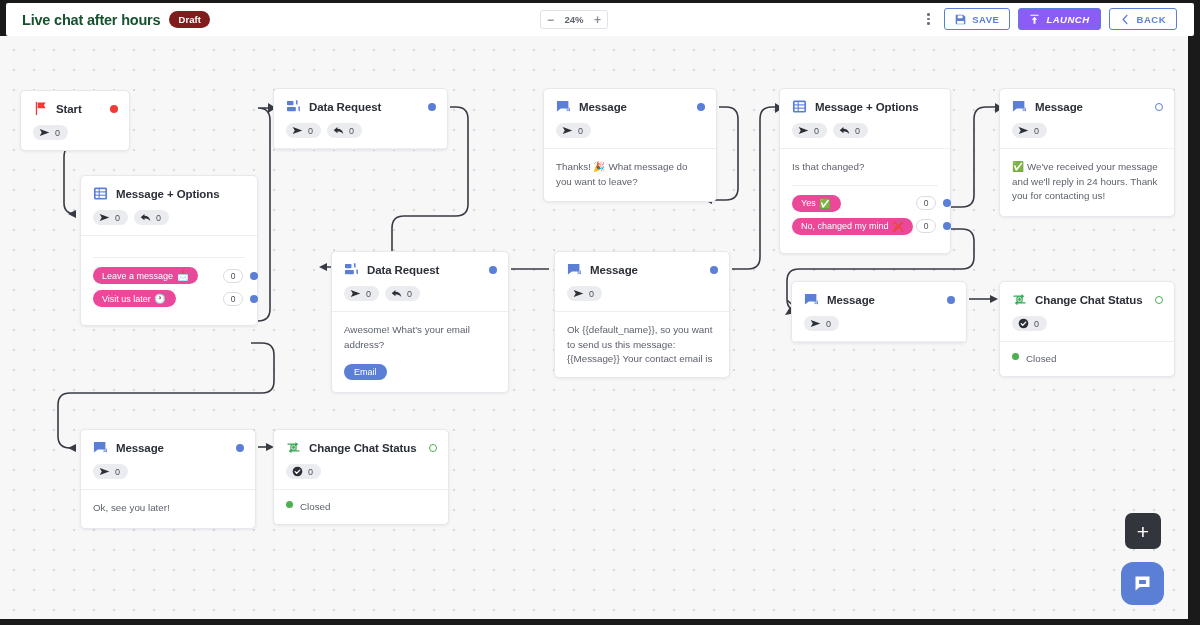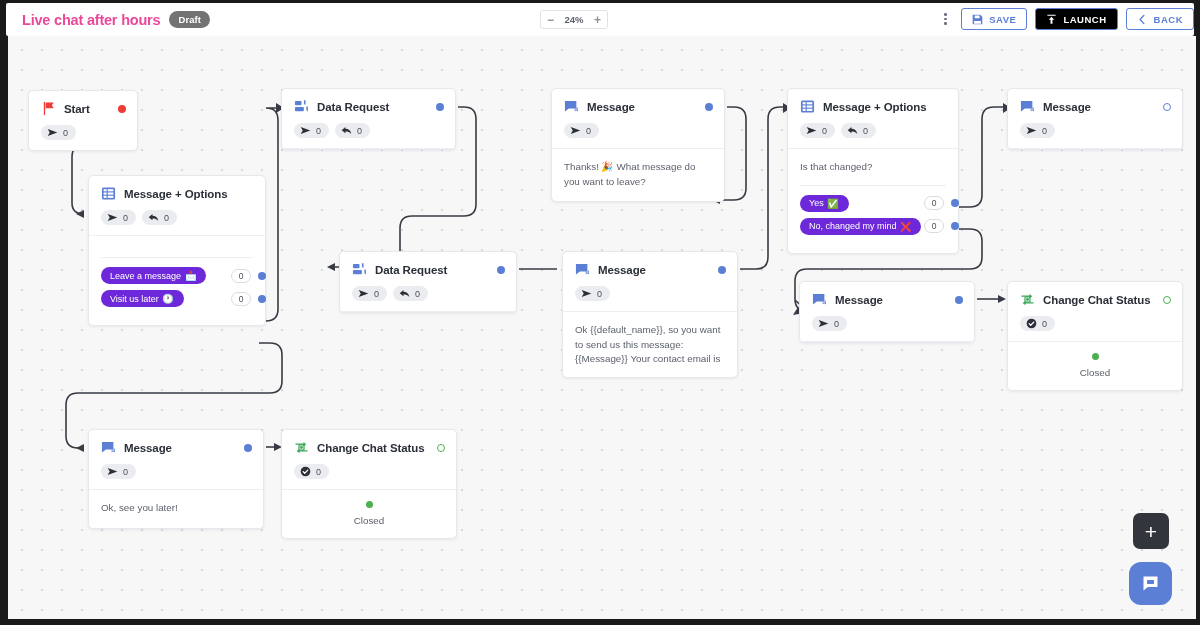--- a/index.html
+++ b/index.html
@@ -17,57 +17,57 @@
   .topbar {
     position: absolute; left: 6px; top: 3px;
     width: 1188px; height: 33px;
     background: #ffffff;
     border-radius: 2px;
     display: flex; align-items: center;
     z-index: 30;
   }
   .title-wrap { display: flex; align-items: center; margin-left: 16px; gap: 9px; }
   .flow-title {
-    font-size: 14.5px; font-weight: bold; color: #ec4899;
+    font-size: 14.5px; font-weight: bold; color: #14532d;
     letter-spacing: -0.2px;
   }
   .draft-badge {
-    background: #737373; color: #ffffff;
+    background: #7f1d1d; color: #ffffff;
     font-size: 9.5px; font-weight: bold;
     padding: 3px 9px 3px 9px; border-radius: 9px;
     letter-spacing: 0.1px;
   }
   .zoom-ctl {
     position: absolute; left: 534px; top: 7px;
     width: 68px; height: 19px;
     border: 1px solid #dfe2e8; border-radius: 3px;
     background: #fff;
     display: flex; align-items: center; justify-content: space-between;
     padding: 0 6px;
   }
   .zoom-ctl span { font-size: 9.5px; color: #5c616c; font-weight: bold; }
   .zoom-ctl .zsign { font-size: 12px; color: #8a8f99; line-height: 1; }
-  .topright { position: absolute; right: 0; top: 5px; display: flex; align-items: center; gap: 8px; }
+  .topright { position: absolute; right: 17px; top: 5px; display: flex; align-items: center; gap: 8px; }
   .kebab {
     width: 16px; height: 22px; display: flex; flex-direction: column;
     align-items: center; justify-content: center; gap: 2px; cursor: pointer;
   }
   .kebab i { width: 2.5px; height: 2.5px; border-radius: 50%; background: #6b7180; display: block; }
   .tbtn {
     height: 22px; border-radius: 3px; display: flex; align-items: center;
     gap: 6px; padding: 0 10px; font-size: 9.5px; font-weight: bold;
     letter-spacing: 0.5px; cursor: pointer; border: 1px solid #5b7fd4;
   }
   .tbtn.outline { background: #fff; color: #5b7fd4; }
-  .tbtn.filled { background: #000000; color: #fff; border-color: #5b7fd4; }
+  .tbtn.filled { background: #8b5cf6; color: #fff; border-color: #5b7fd4; font-style: italic; }
   .tbtn svg { display: block; }
 
   
   .canvas {
-    position: absolute; left: 8px; top: 36px;
+    position: absolute; left: 0; top: 36px;
     width: 1188px; height: 583px;
     background-color: #f7f7f8;
     background-image: radial-gradient(#d7d8dc 1px, transparent 1.1px);
     background-size: 20px 20px;
     background-position: 4px 4px;
     overflow: hidden;
   }
   .edges { position: absolute; left: 0; top: 0; width: 1188px; height: 583px; pointer-events: none; }
 
   
@@ -111,36 +111,36 @@
     display: inline-block; background: #5b7fd4; color: #fff;
     font-size: 9px; border-radius: 9px; padding: 3px 10px;
     margin-top: 12px;
   }
   .opt-sep { height: 1px; background: #edeef1; margin: 10px 0 9px 0; }
   .opt-row {
     display: flex; align-items: center; justify-content: space-between;
     margin-bottom: 6px; position: relative;
   }
   .opt-pill {
-    background: #6d28d9; color: #fff; font-size: 9px;
+    background: #ec4899; color: #fff; font-size: 9px;
     border-radius: 9px; padding: 3px 9px;
     display: inline-flex; align-items: center; gap: 4px;
     white-space: nowrap;
   }
   .opt-count {
     width: 20px; height: 14px; border: 1px solid #d9dbe1; border-radius: 8px;
     background: #fff; font-size: 8.5px; color: #4a4f5a;
     display: flex; align-items: center; justify-content: center;
     margin-right: 2px;
   }
   .opt-dot {
     position: absolute; right: -13px; top: 50%; transform: translateY(-50%);
     width: 8px; height: 8px; border-radius: 50%; background: #5b7fd4;
   }
-  .status-row { display: flex; align-items: center; gap: 7px; flex-direction: column; }
+  .status-row { display: flex; gap: 7px; }
   .status-dot { width: 7px; height: 7px; border-radius: 50%; background: #4caf50; }
   .status-txt { font-size: 9.8px; color: #5c616c; }
 
   
   .fab-add {
     position: absolute; right: 27px; bottom: 70px;
     width: 36px; height: 36px; border-radius: 7px;
     background: #32353c; color: #fff;
     display: flex; align-items: center; justify-content: center;
     font-size: 21px; font-weight: 300; line-height: 1; cursor: pointer; z-index: 20;
@@ -391,20 +391,21 @@
                 <span>
                   <svg width="11" height="11" viewBox="0 0 16 16">
                     <path fill="#2b2f38" d="M6.5 3v2.6C11 5.8 14 8 15 13c-2.4-2.6-5.1-3.4-8.5-3.4V12L1 7.5z"></path>
                   </svg>
                 </span>
                 <span>0</span>
               </span>
             </div>
           </div>
           <div class="divider"></div>
+          <div class="node-body"><div class="body-text">Awesome! What's your email address?</div><div class="var-pill">Email</div></div>
         </div>
         <div class="node" style="left: 543px; top: 52px; width: 174px;">
           <div class="node-head">
             <div class="node-title-row">
               <span>
                 <svg class="node-ico" viewBox="0 0 16 16">
                   <path fill="#5b7fd4" d="M1 2h12.2v8.2H5.2L1 13.4z"></path>
                   <path fill="#5b7fd4" d="M11.4 9.2h3.4v4l-2-1.3-1.4 1.3z"></path>
                   <path fill="#fff" d="M12.1 10h2v1.6l-1-.6-1 .6z"></path>
                 </svg>
@@ -532,20 +533,23 @@
                 <span>
                   <svg width="11" height="11" viewBox="0 0 16 16">
                     <path fill="#2b2f38" d="M1 3l14 5-14 5 3-5z"></path>
                   </svg>
                 </span>
                 <span>0</span>
               </span>
             </div>
           </div>
           <div class="divider"></div>
+          <div class="node-body">
+            <div class="body-text">✅ We've received your message and we'll reply in 24 hours. Thank you for contacting us!</div>
+          </div>
         </div>
         <div class="node" style="left: 791px; top: 245px; width: 176px;">
           <div class="node-head">
             <div class="node-title-row">
               <span>
                 <svg class="node-ico" viewBox="0 0 16 16">
                   <path fill="#5b7fd4" d="M1 2h12.2v8.2H5.2L1 13.4z"></path>
                   <path fill="#5b7fd4" d="M11.4 9.2h3.4v4l-2-1.3-1.4 1.3z"></path>
                   <path fill="#fff" d="M12.1 10h2v1.6l-1-.6-1 .6z"></path>
                 </svg>

